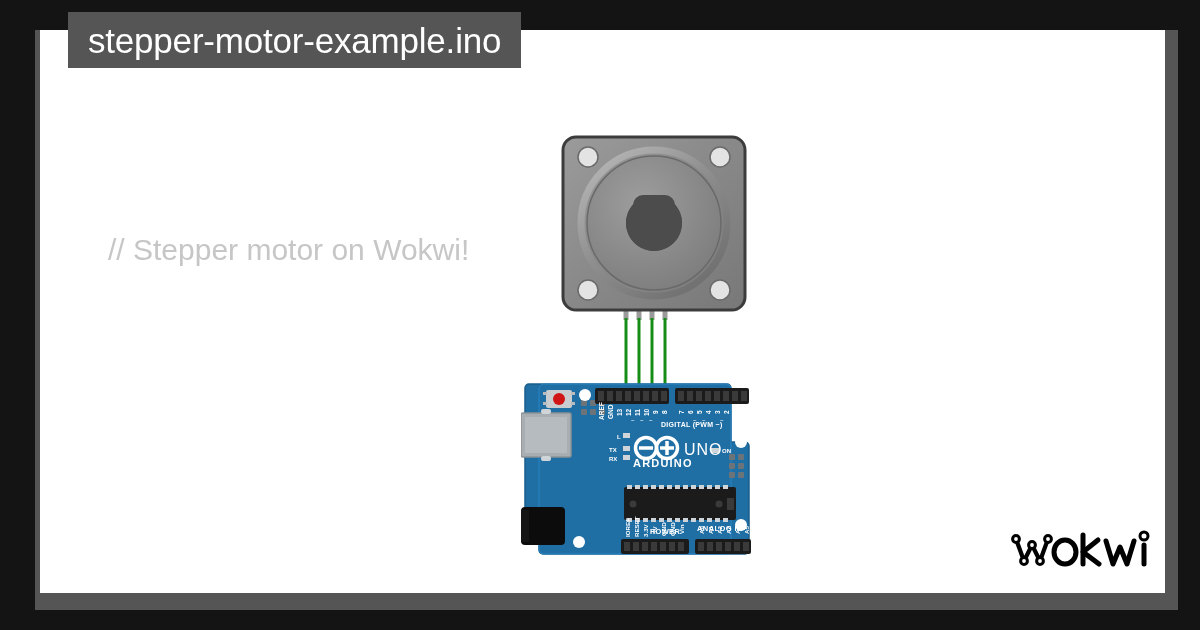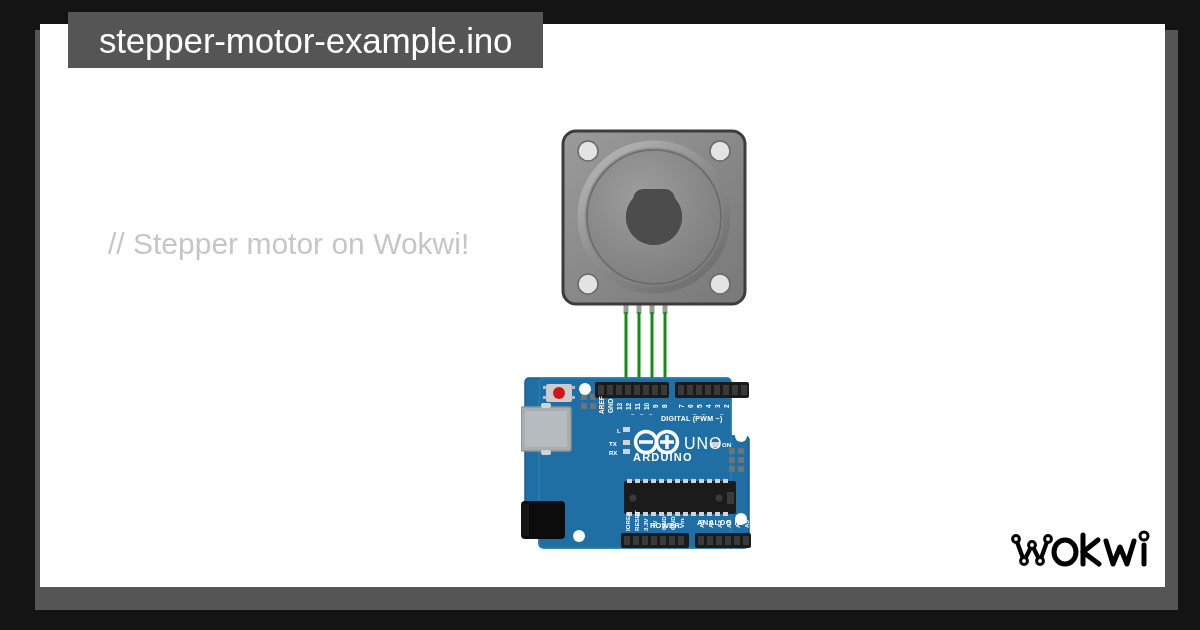--- a/index.html
+++ b/index.html
@@ -17,32 +17,32 @@
 
   
   .card-shadow {
     position: absolute;
     left: 35px; top: 30px;
     width: 1143px; height: 580px;
     background: #555555;
   }
   .card {
     position: absolute;
-    left: 40px; top: 24px;
+    left: 40px; top: 30px;
     width: 1125px; height: 563px;
     background: #ffffff;
     overflow: hidden;
   }
 
   
   .title-chip {
     position: absolute;
     left: 68px; top: 12px;
     height: 56px;
-    padding: 0 31px;
+    padding: 0 20px;
     background: #555555;
     display: flex; align-items: center;
     z-index: 40;
   }
   .title-chip span {
     color: #ffffff;
     font-size: 35px;
     line-height: 1;
     letter-spacing: -0.2px;
     white-space: nowrap;

